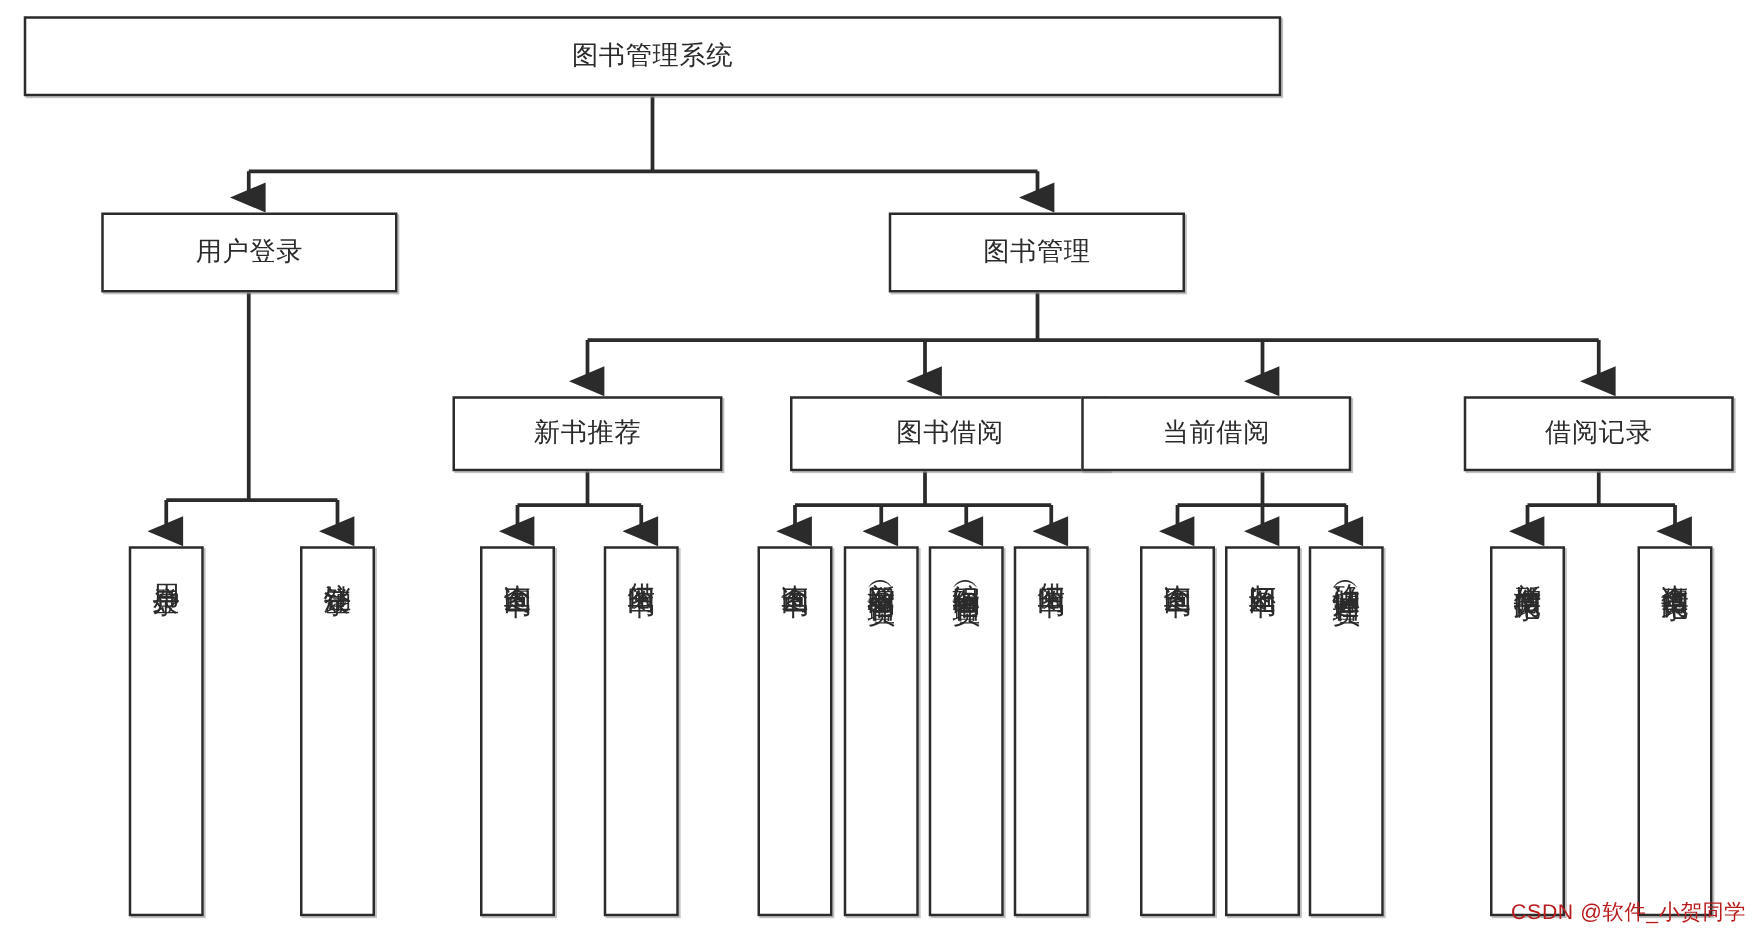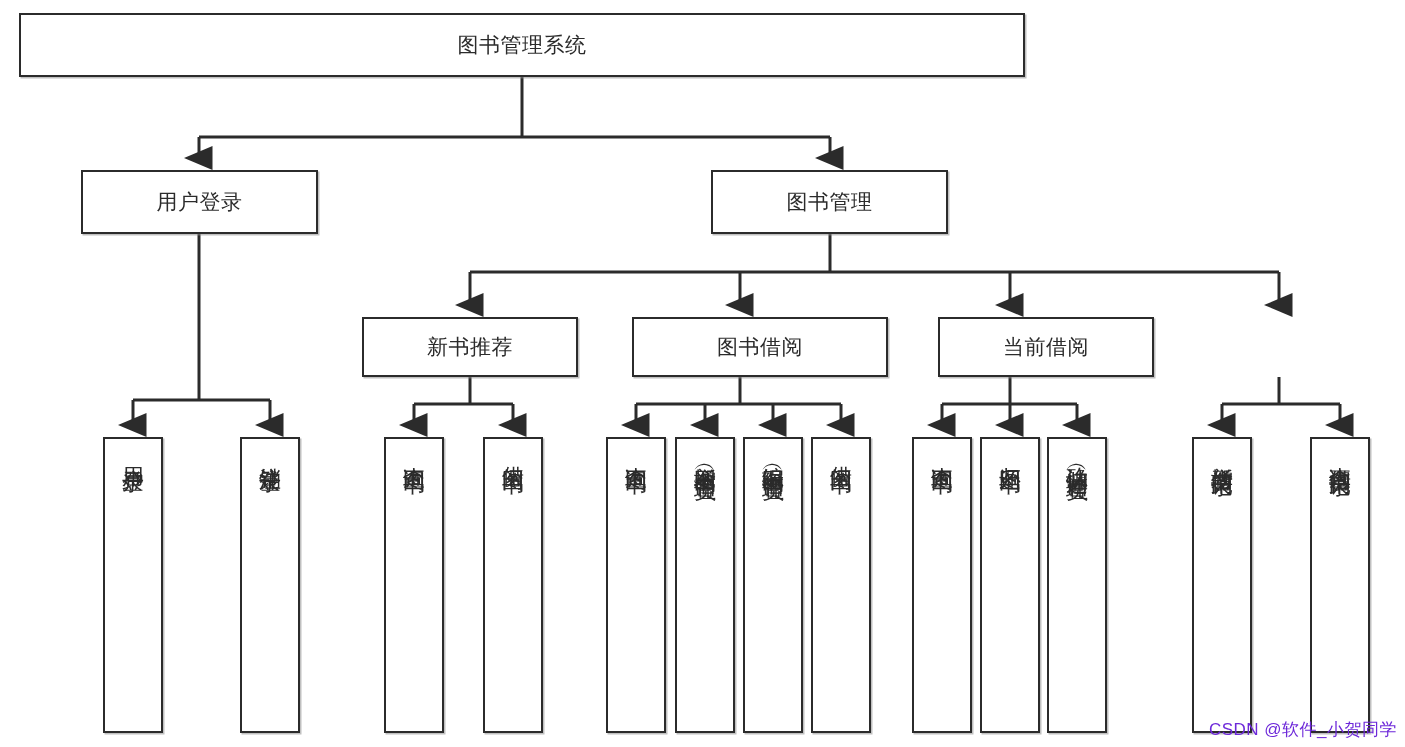--- a/index.html
+++ b/index.html
@@ -60,21 +60,21 @@
     font-size: 22px;
     letter-spacing: 2px;
     line-height: 1;
     text-align: left;
   }
   .watermark {
     position: absolute;
     right: 8px;
     bottom: 6px;
     font-size: 17px;
-    color: #6d28d9;
+    color: #b91c1c;
     letter-spacing: 0.5px;
     white-space: nowrap;
     user-select: none;
   }
 </style>
 </head>
 <body>
 
 <div id="diagram-root">
 
@@ -141,24 +141,27 @@
   </div>
 
   <div class="node horizontal" style="left:711px; top:170px; width:237px; height:64px;">
     <span class="node-label">图书管理</span>
   </div>
 
   <div class="node horizontal" style="left:632px; top:317px; width:256px; height:60px;">
     <span class="node-label">图书借阅</span>
   </div>
 
-  <div class="node horizontal" style="left:938px; top:317px; width:216px; height:60px;">
+  <div class="node horizontal" style="left:865px; top:317px; width:216px; height:60px;">
     <span class="node-label">当前借阅</span>
   </div>
 
+  <div class="node horizontal" style="left:1171px; top:317px; width:216px; height:60px;">
+    <span class="node-label">借阅记录</span>
+  </div>
 
   <div class="node vertical" style="left:103px; top:437px; width:60px; height:296px;">
     <span class="node-label">用户登录</span>
   </div>
 
   <div class="node vertical" style="left:240px; top:437px; width:60px; height:296px;">
     <span class="node-label">注销登录</span>
   </div>
 
   <div class="node vertical" style="left:384px; top:437px; width:60px; height:296px;">

